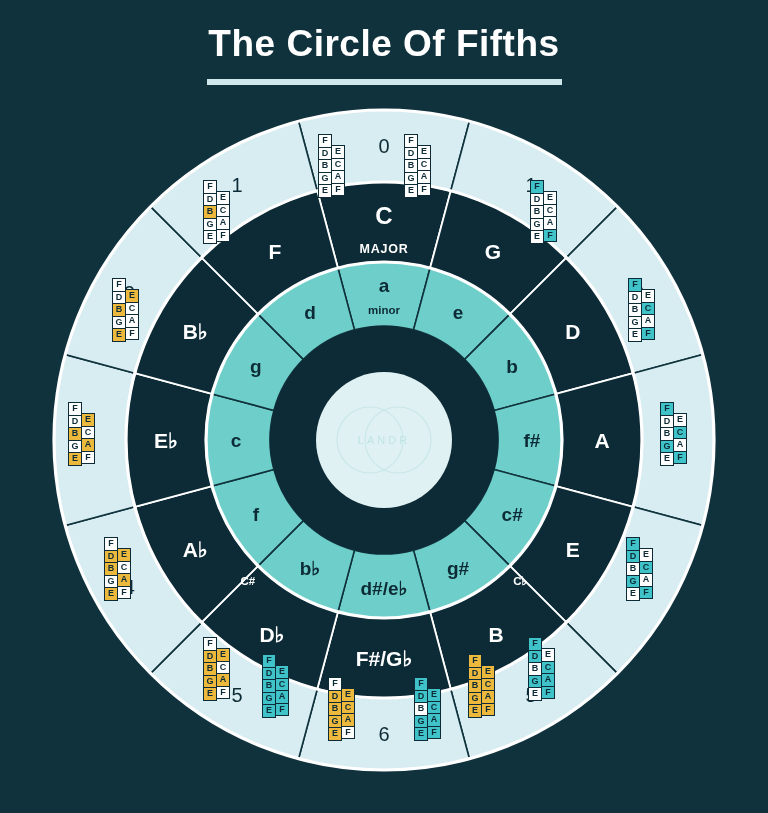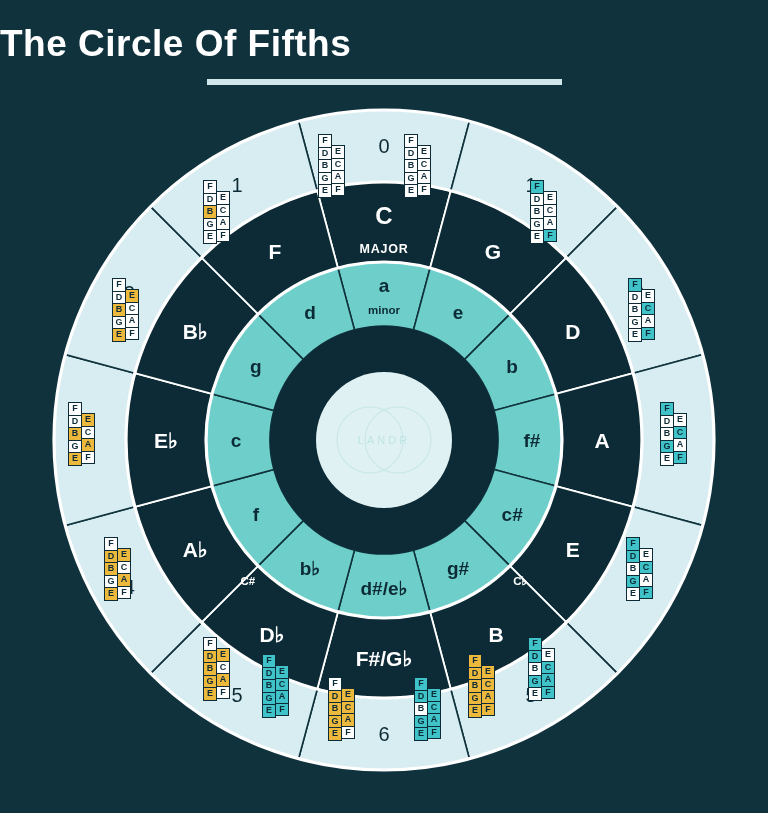--- a/index.html
+++ b/index.html
@@ -4,21 +4,21 @@
 <style>
   html,body{margin:0;padding:0;}
   body{
     width:768px;height:813px;
     background:#10323d;
     font-family:"Liberation Sans", sans-serif;
     overflow:hidden;
     position:relative;
   }
   #title-block{
-    position:absolute;top:24px;left:0;width:768px;
+    position:absolute;top:24px;left:0;width:768px;text-align:center;
   }
   #page-title{
     color:#ffffff;font-size:37px;font-weight:bold;letter-spacing:.5px;
     margin:0;line-height:1.1;
   }
   #title-rule{
     width:355px;height:6px;background:#cfe6ea;margin:14px auto 0;
   }
   #wheel-wrap{
     position:absolute;left:52px;top:108px;width:664px;height:664px;

